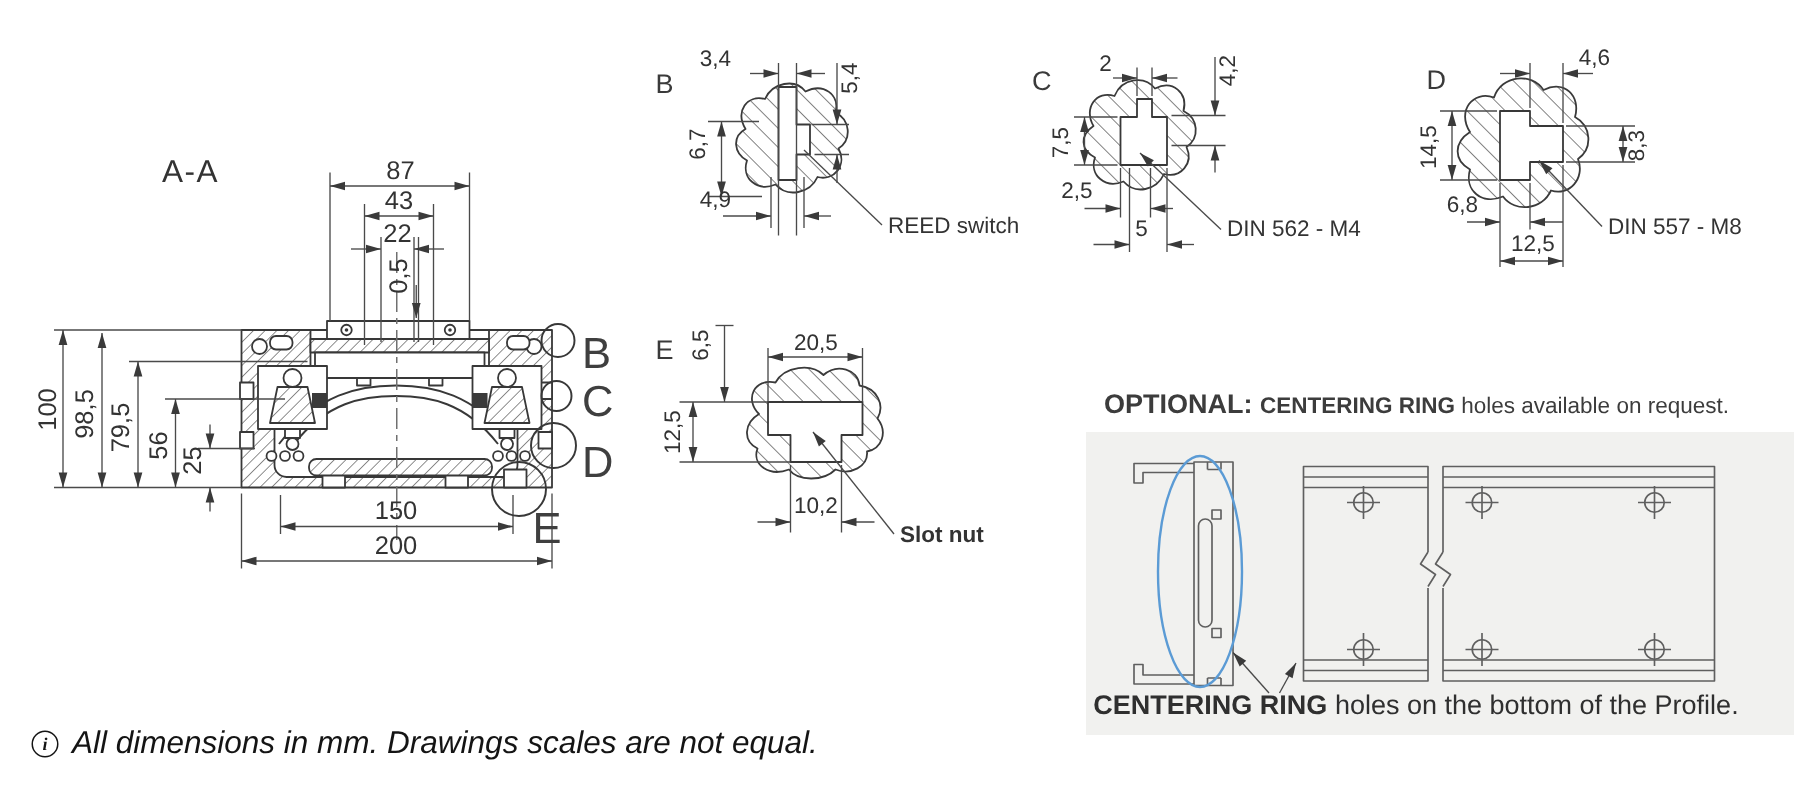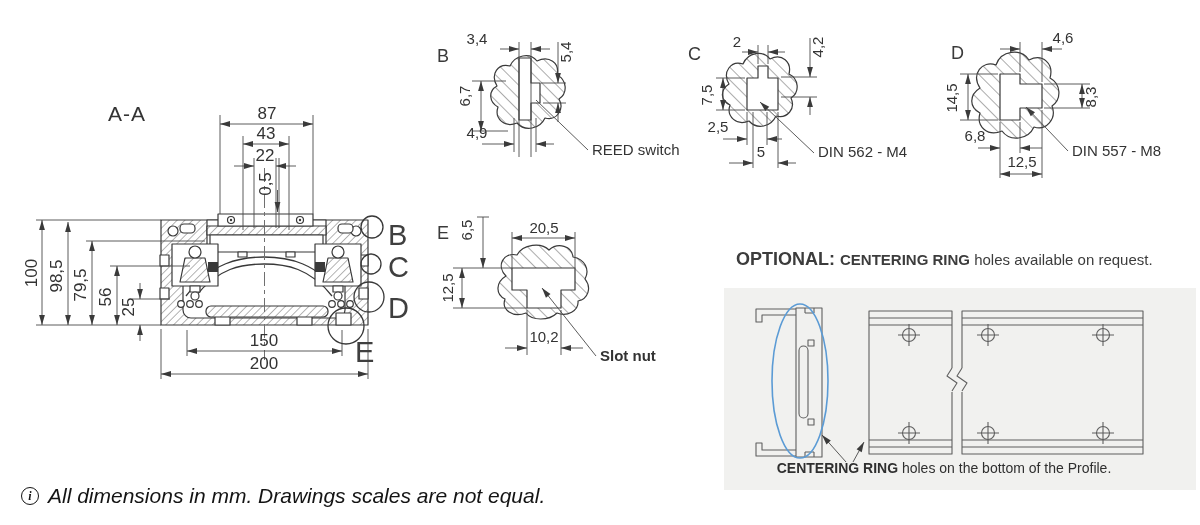--- a/index.html
+++ b/index.html
@@ -13,26 +13,26 @@
   .secttl{font-size:21px;letter-spacing:1px;fill:#333;}
   .cob{font-weight:bold;}
   .tm{text-anchor:middle;}
   .ln{stroke:#4a4a4a;stroke-width:0.9;fill:none;}
   .cl{stroke:#707070;stroke-width:1;fill:none;stroke-dasharray:14 4 4 4;}
   .dr{stroke:#383838;stroke-width:1.3;fill:none;stroke-linejoin:round;}
   .drw{stroke:#383838;stroke-width:1.2;fill:#fff;stroke-linejoin:round;}
   .drh{stroke:#383838;stroke-width:1.2;fill:url(#hA);stroke-linejoin:round;}
   .cld{stroke:#3a3a3a;stroke-width:1.2;fill:url(#hB);stroke-linejoin:round;}
   .op{stroke:#5f5f5f;stroke-width:1.1;fill:none;stroke-linejoin:round;}
-  .opt-heading{position:absolute;left:736px;top:249px;color:#3c3c3c;white-space:nowrap;}
+  .opt-heading{position:absolute;left:736px;top:259px;color:#3c3c3c;white-space:nowrap;}
   .opt-heading .h1{font-size:18px;font-weight:bold;}
   .opt-heading .h2{font-size:15px;font-weight:bold;}
   .opt-heading .h3{font-size:15px;}
   .opt-caption{position:absolute;left:708px;top:460px;width:472px;text-align:center;
-               font-size:14px;color:#2f2f2f;white-space:nowrap;}
+               font-size:18px;color:#2f2f2f;white-space:nowrap;}
   .footnote{position:absolute;left:21px;top:484px;display:flex;align-items:center;gap:9px;color:#141414;}
   .info-icon{width:16px;height:16px;border:1.6px solid #141414;border-radius:50%;
              display:flex;align-items:center;justify-content:center;flex:0 0 auto;
              font:italic bold 12px "Liberation Serif",serif;line-height:1;}
   .footnote-text{font-style:italic;font-size:21px;}
 </style>
 </head>
 <body>
 
 <div class="canvas">

